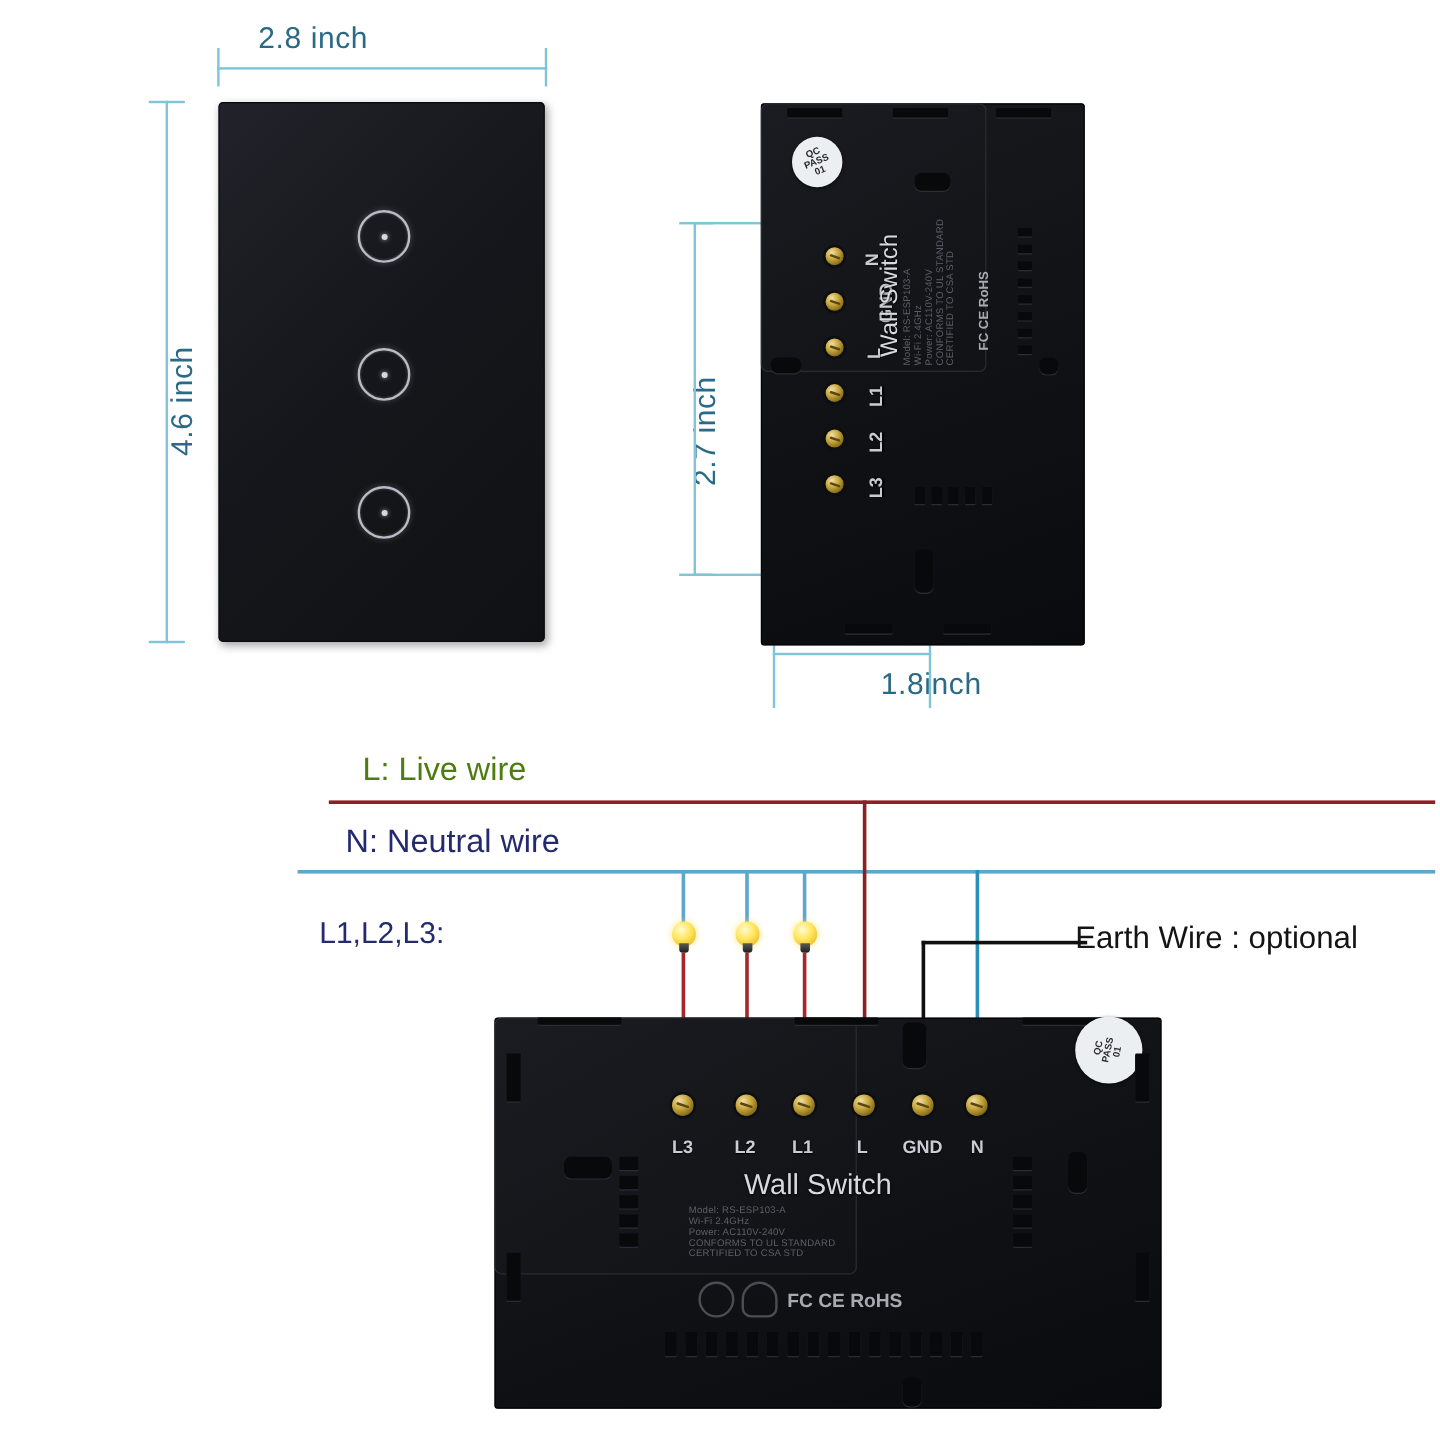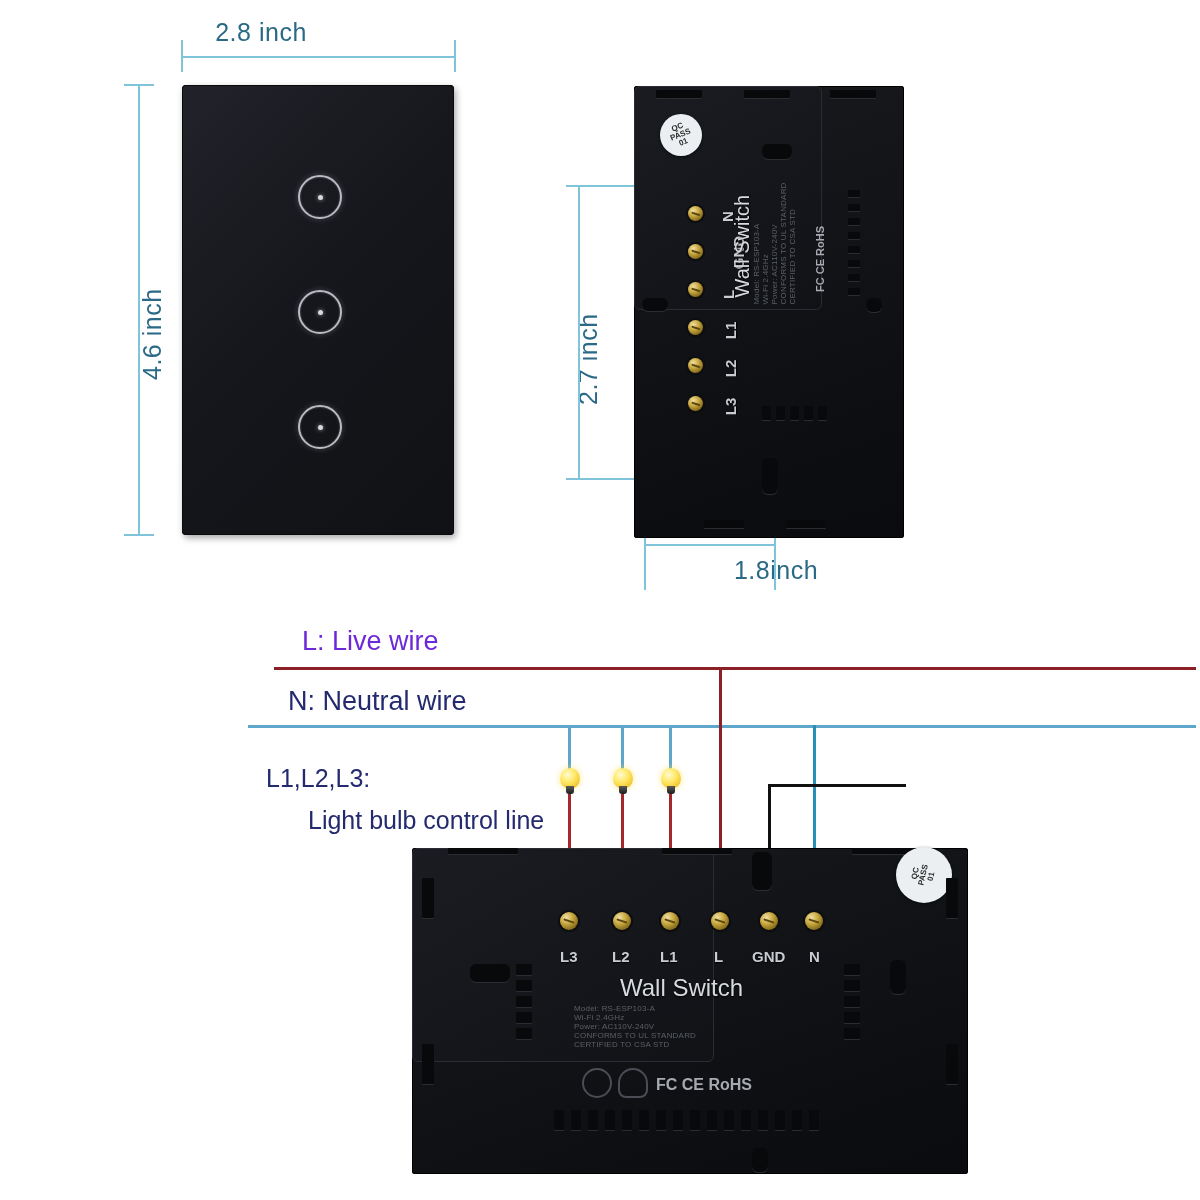--- a/index.html
+++ b/index.html
@@ -97,21 +97,21 @@
   
   .wire{position:absolute;}
   .wire.h{height:3px;}
   .wire.v{width:3px;}
   .w-live{background:#8d2026;}
   .w-neutral{background:#5fa6cb;}
   .w-neutral-d{background:#2a8fb5;}
   .w-earth{background:#101010;}
   .w-red{background:#a5272b;}
 
-  .lbl-live{position:absolute;color:#6d28d9;font-size:27px;white-space:nowrap;}
+  .lbl-live{position:absolute;color:#4d7c0f;font-size:27px;white-space:nowrap;}
   .lbl-neutral{position:absolute;color:#232a6e;font-size:27px;white-space:nowrap;}
   .lbl-ctrl{position:absolute;color:#232a6e;font-size:25px;white-space:nowrap;}
   .lbl-earth{position:absolute;color:#141414;font-size:26px;white-space:nowrap;}
 
   .bulb{position:absolute;width:26px;height:30px;}
   .bulb .glass{
     position:absolute;left:3px;top:0;width:20px;height:21px;border-radius:50%;
     background:radial-gradient(circle at 38% 32%,#fffbd0 0%,#ffe867 40%,#f2c832 72%,#c99a16 100%);
     box-shadow:0 0 6px rgba(255,224,90,.75);
   }
@@ -235,22 +235,22 @@
   <div class="abs" style="left:0;top:590px;width:1200px;height:610px;">
 
 
     <div class="lbl-live" style="left:286px;top:36px;">L: Live wire</div>
     <div class="wire h w-live" style="left:258px;top:77px;width:922px;"></div>
 
     <div class="lbl-neutral" style="left:272px;top:96px;">N: Neutral wire</div>
     <div class="wire h w-neutral" style="left:232px;top:135px;width:948px;"></div>
 
     <div class="lbl-ctrl" style="left:250px;top:174px;">L1,L2,L3:</div>
-    <div class="lbl-ctrl" style="left:292px;top:216px;">Light bulb control line</div>
-
+
+    <div class="lbl-earth" style="left:880px;top:176px;">Earth Wire : optional</div>
 
     <div class="wire v w-neutral" style="left:552px;top:135px;height:45px;"></div>
     <div class="wire v w-neutral" style="left:605px;top:135px;height:45px;"></div>
     <div class="wire v w-neutral" style="left:653px;top:135px;height:45px;"></div>
 
     <div class="bulb" style="left:541px;top:178px;">
       <div class="glass"></div>
       <div class="base"></div>
     </div>
     <div class="bulb" style="left:594px;top:178px;">

